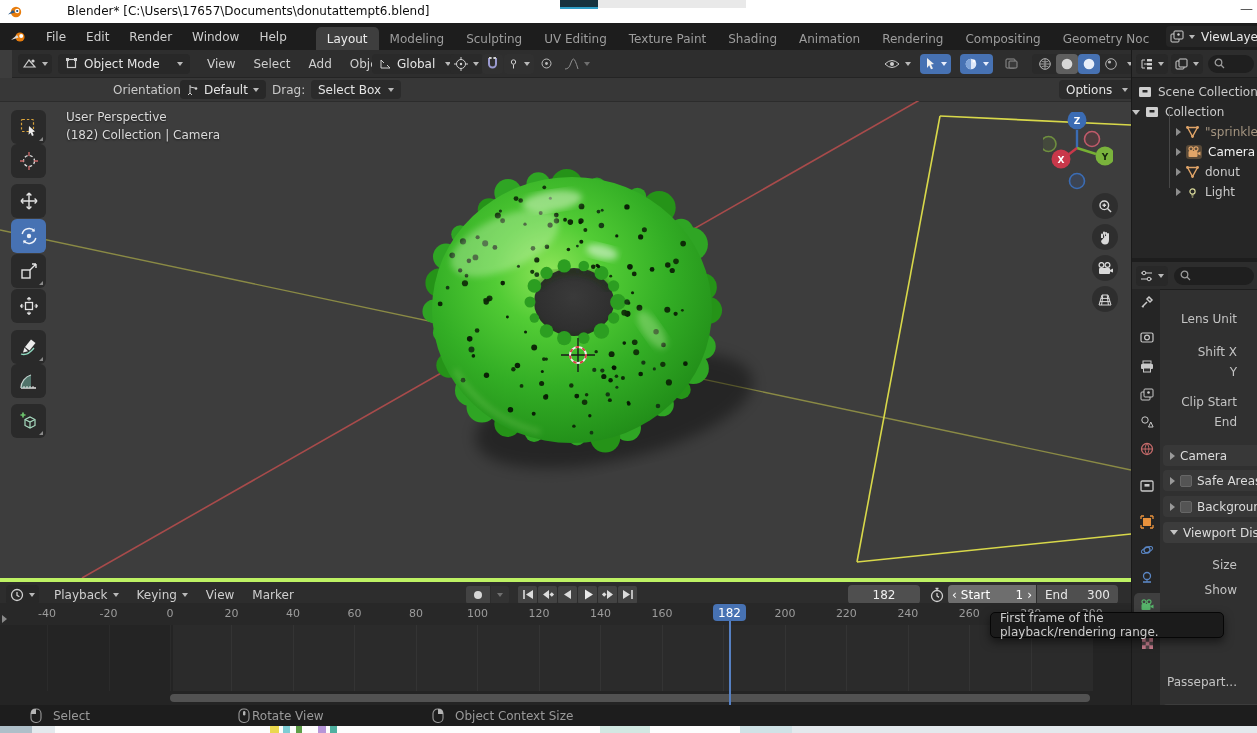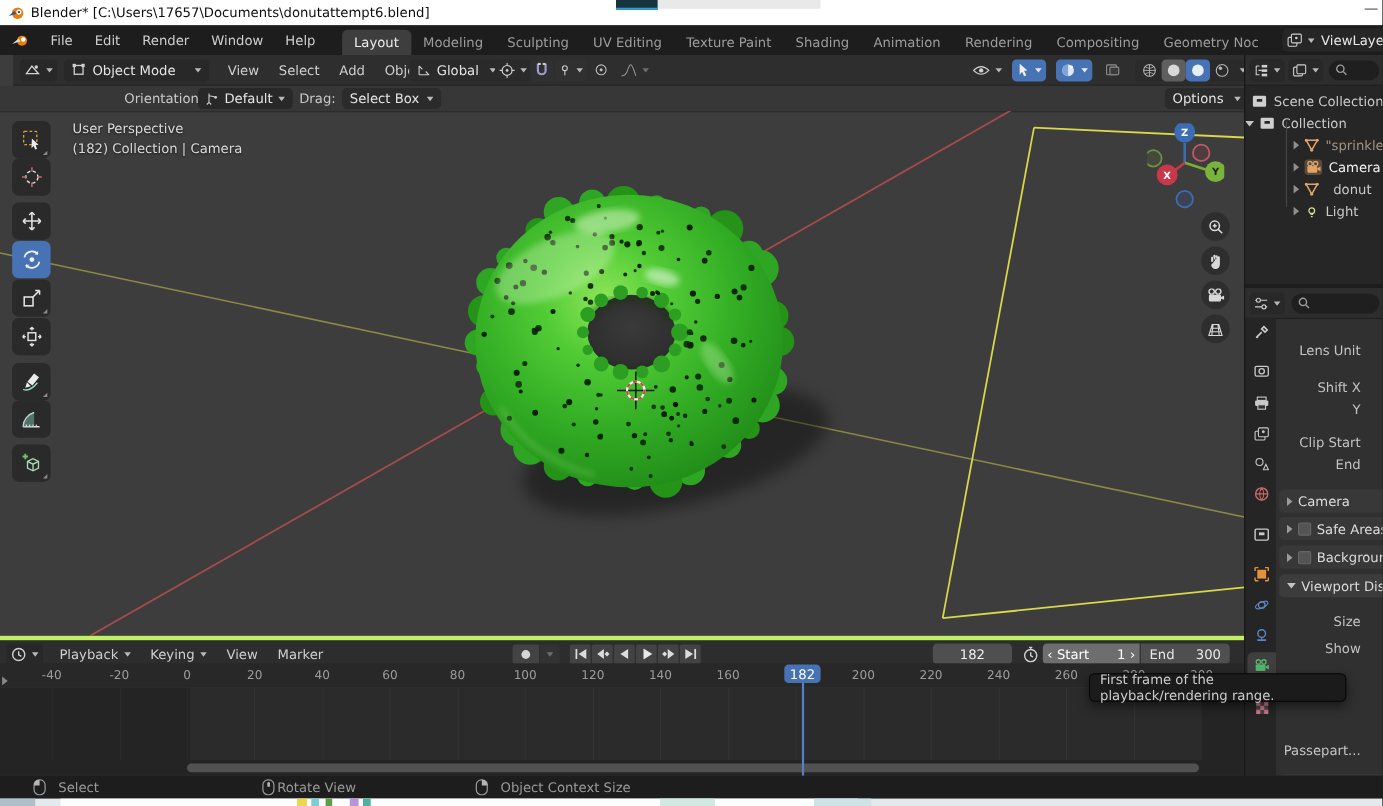--- a/index.html
+++ b/index.html
@@ -56,21 +56,21 @@
   #timeline-scroll{left:0;top:691px;width:1131px;height:14px;background:#242424;}
   .tick{position:absolute;top:4px;transform:translateX(-50%);color:#9c9c9c;font-size:11px;}
   .gridline{position:absolute;top:0;width:1px;height:66px;background:#343434;}
   .transport{width:19px;height:18px;background:#434343;display:flex;align-items:center;justify-content:center;margin-right:1px;border-radius:2px;}
   
   #statusbar{left:0;top:705px;width:1257px;height:21px;background:#1d1d1d;display:flex;align-items:center;color:#9a9a9a;}
   
   #tooltip{left:990px;top:612px;width:234px;height:26px;background:#1b1b1b;border:1px solid #060606;border-radius:5px;
            display:flex;align-items:center;padding-left:9px;color:#cccccc;z-index:60;box-shadow:0 4px 10px rgba(0,0,0,.5);box-sizing:border-box;}
   svg{display:block;}
-  .nowrap{white-space:nowrap;}
+  .nowrap{white-space:nowrap;margin-left:39px;}
 </style>
 </head>
 <body>
 
 <div id="app">
 
   <div id="titlebar" class="abs">
     <span class="abs" style="left:7px;top:4px;">
       <svg width="16" height="15" viewBox="0 0 16 15">
           <circle cx="9" cy="8" r="5.2" fill="#e87d0d"></circle>
@@ -93,21 +93,21 @@
           <path d="M1 10 L7 5 l1.6 2.4z" fill="#dadada"></path>
         </svg>
     </span>
     <span id="menubar-menus" class="flex" style="height:100%;">
         <span class="menu-item">File</span>
         <span class="menu-item">Edit</span>
         <span class="menu-item">Render</span>
         <span class="menu-item">Window</span>
         <span class="menu-item">Help</span>
       </span>
-    <span id="workspace-tabs" class="flex" style="height:100%;margin-left:14px;">
+    <span id="workspace-tabs" class="flex" style="height:100%;margin-left:19px;">
         <span class="ws-tab active">Layout</span>
         <span class="ws-tab">Modeling</span>
         <span class="ws-tab">Sculpting</span>
         <span class="ws-tab">UV Editing</span>
         <span class="ws-tab">Texture Paint</span>
         <span class="ws-tab">Shading</span>
         <span class="ws-tab">Animation</span>
         <span class="ws-tab">Rendering</span>
         <span class="ws-tab">Compositing</span>
         <span class="ws-tab">Geometry Noc</span>
@@ -675,21 +675,21 @@
         <div class="ol-row" style="padding-left: 44px;">
           <span class="tri-r" style="margin-right: 5px; border-left-color: rgb(143, 143, 143);"></span>
           <span style="display: flex;">
             <svg width="13" height="12" viewBox="0 0 13 12">
               <path d="M1.5 1.5h10L6.5 10.5z" fill="none" stroke="#e0a468" stroke-width="1.4"></path>
               <circle cx="1.5" cy="1.5" r="1.4" fill="#e0a468"></circle>
               <circle cx="11.5" cy="1.5" r="1.4" fill="#e0a468"></circle>
               <circle cx="6.5" cy="10.5" r="1.4" fill="#e0a468"></circle>
             </svg>
           </span>
-          <span style="margin-left: 13px;">donut</span>
+          <span style="margin-left: 6px;">donut</span>
         </div>
         <div class="ol-row" style="padding-left: 44px;">
           <span class="tri-r" style="margin-right: 5px; border-left-color: rgb(143, 143, 143);"></span>
           <span style="display: flex;">
             <svg width="13" height="13" viewBox="0 0 13 13">
               <circle cx="6.5" cy="5.5" r="2.6" fill="none" stroke="#d8d89a" stroke-width="1.2"></circle>
               <path d="M5.3 9h2.4M5.7 11h1.6" stroke="#d8d89a" stroke-width="1.1"></path>
             </svg>
           </span>
           <span style="margin-left: 6px;">Light</span>

